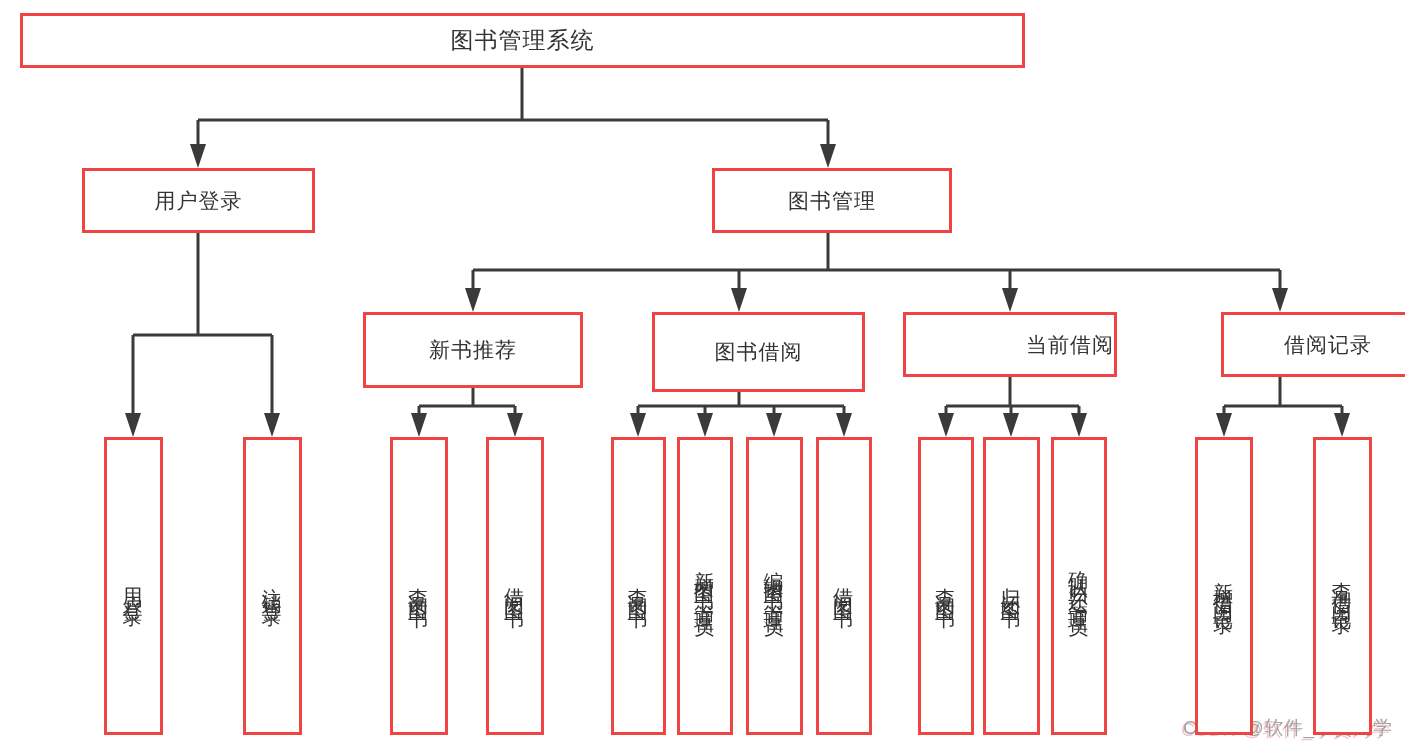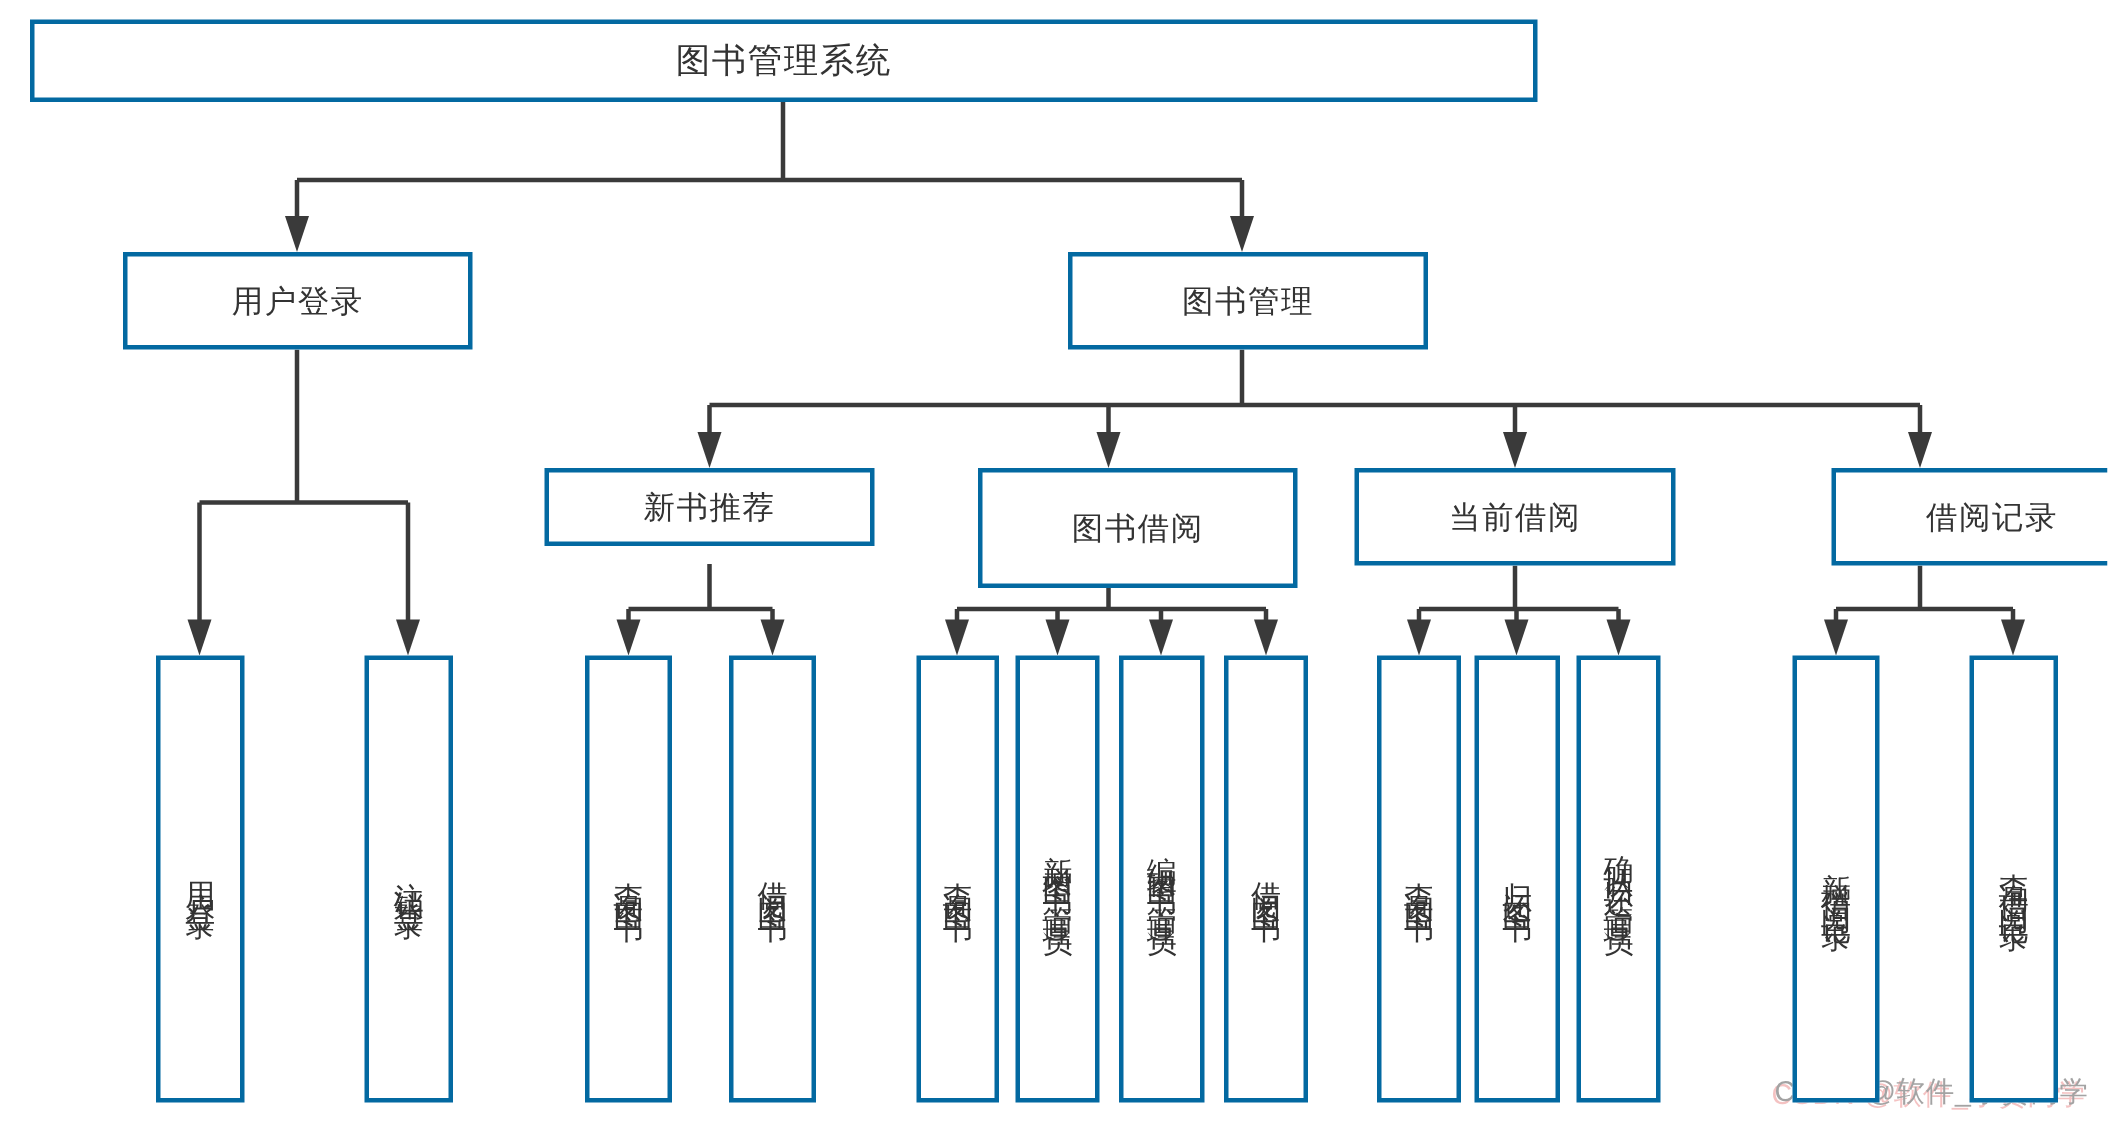--- a/index.html
+++ b/index.html
@@ -7,21 +7,21 @@
     position:relative;
     width:1405px;height:747px;
     background:#ffffff;
     font-family:"Liberation Sans","DejaVu Sans",sans-serif;
     overflow:hidden;
   }
   svg.wires{position:absolute;left:0;top:0;pointer-events:none;}
   .node{
     position:absolute;
     box-sizing:border-box;
-    border:3px solid #0369a1;
+    border:3px solid #ef4444;
     background:#ffffff;
     display:flex;
     align-items:center;
     justify-content:center;
     color:#333333;
     text-align:center;
   }
   .node.root{font-size:23px;letter-spacing:1px;}
   .node.branch{font-size:21px;letter-spacing:1px;}
   .node.leaf{
@@ -77,27 +77,27 @@
   <div class="watermark" style="left: 1183px; top: 715px;">CSDN @软件_小贺同学</div>
 <div class="node root" style="left: 20px; top: 13px; width: 1005px; height: 55px;">
       <span>图书管理系统</span>
     </div>
     <div class="node branch" style="left: 82px; top: 168px; width: 233px; height: 65px;">
       <span>用户登录</span>
     </div>
     <div class="node branch" style="left: 712px; top: 168px; width: 240px; height: 65px;">
       <span>图书管理</span>
     </div>
-    <div class="node branch" style="left: 363px; top: 312px; width: 220px; height: 52px;">
+    <div class="node branch" style="left: 363px; top: 312px; width: 220px; height: 76px;">
       <span>新书推荐</span>
     </div>
     <div class="node branch" style="left: 652px; top: 312px; width: 213px; height: 80px;">
       <span>图书借阅</span>
     </div>
-    <div class="node branch" style="left: 903px; top: 312px; width: 214px; height: 65px;">
+    <div class="node branch" style="left: 903px; top: 312px; width: 214px; height: 65px; justify-content: flex-end;">
       <span>当前借阅</span>
     </div>
     <div class="node branch" style="left: 1173px; top: 312px; width: 214px; height: 65px; margin-left: 48px;">
       <span>借阅记录</span>
     </div>
     <div class="node leaf" style="left: 104px; top: 437px; width: 59px; height: 298px;">
       <span>用户登录</span>
     </div>
     <div class="node leaf" style="left: 243px; top: 437px; width: 59px; height: 298px;">
       <span>注销登录</span>

